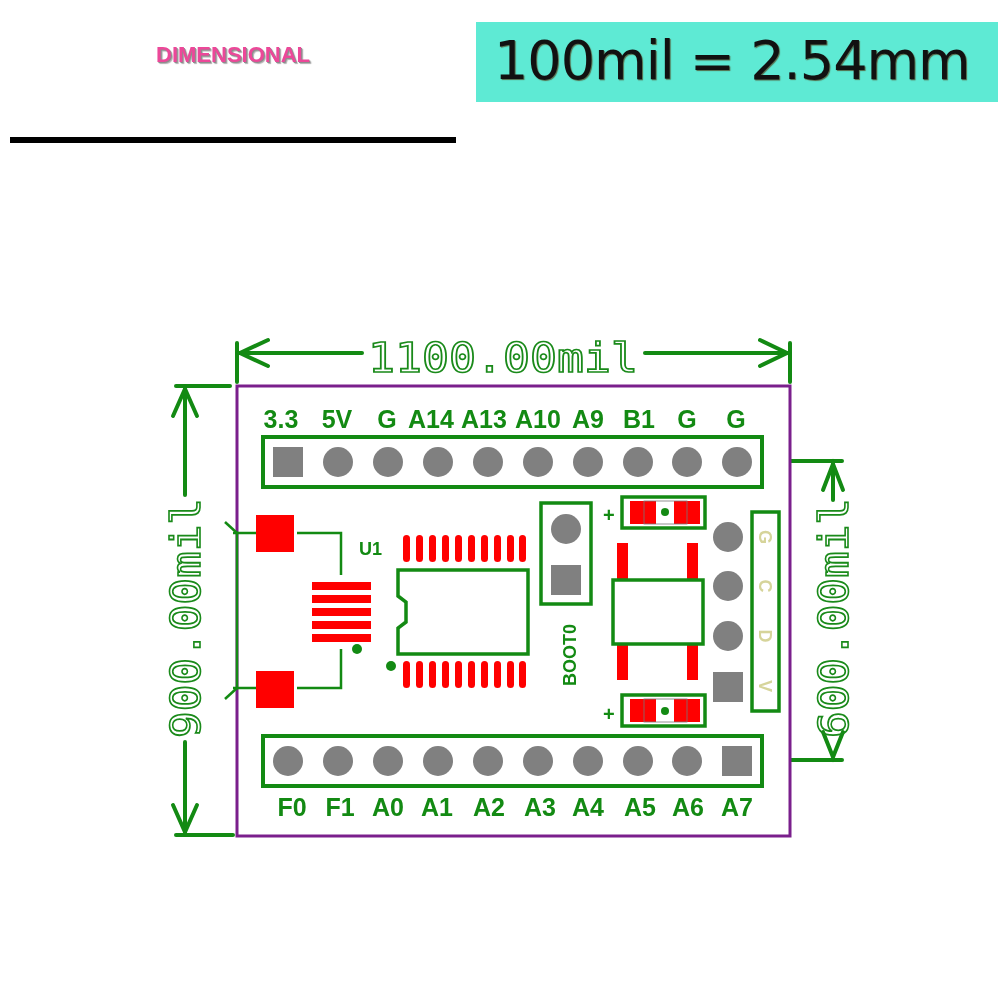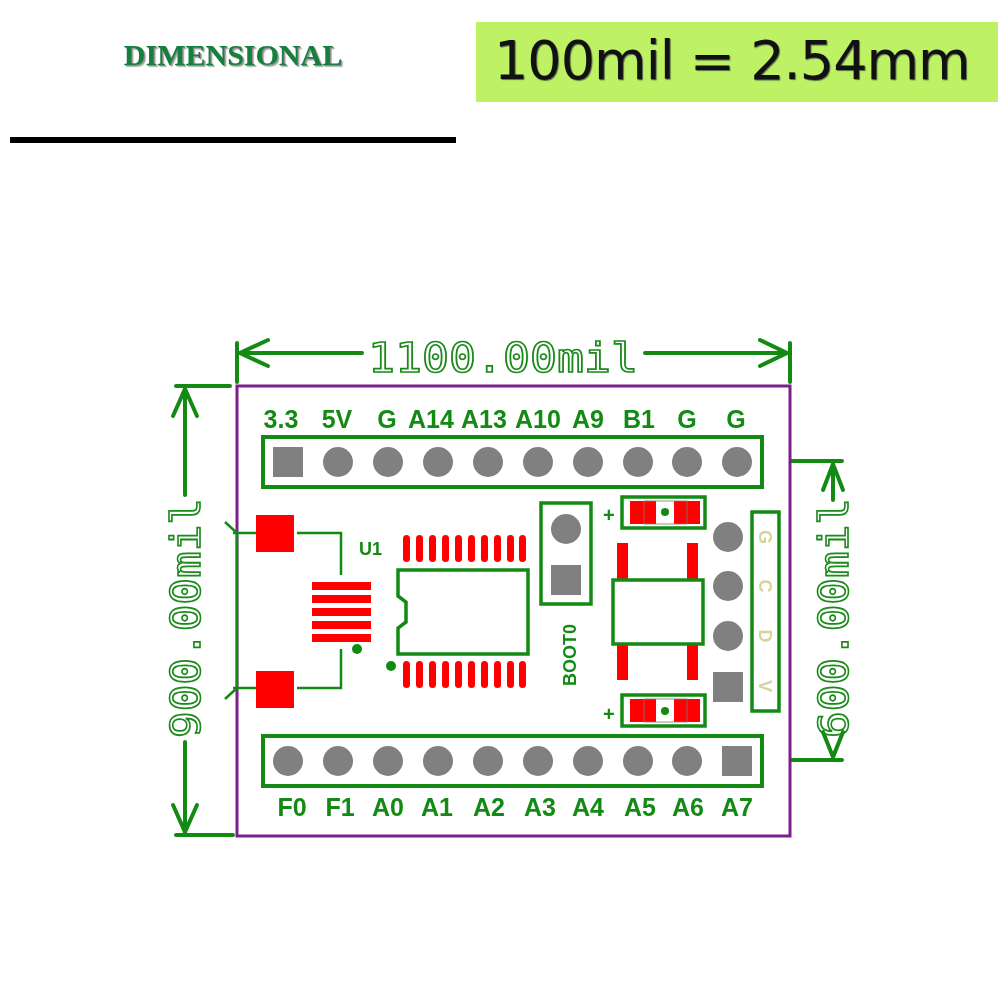--- a/index.html
+++ b/index.html
@@ -1,21 +1,21 @@
 <!DOCTYPE html>
 <html><head>
 <meta charset="utf-8">
 <style>
   html, body { margin:0; padding:0; background:#ffffff; }
   body { width:1000px; height:1000px; position:relative; overflow:hidden; font-family:"DejaVu Sans", sans-serif; }
   .title-block { position:absolute; left:10px; top:38px; width:446px; text-align:center; }
-  .title-line { font-family:Liberation Serif, serif; font-weight:bold; font-size:30px; line-height:34px; color:#15803d;
+  .title-line { font-family:Liberation Sans, sans-serif; font-weight:bold; font-size:22px; line-height:34px; color:#ec4899;
     text-shadow: 1px 1px 0 #8d8d8d, 2px 2px 1px #b0b0b0; letter-spacing:0px; }
   .title-rule { position:absolute; left:10px; top:137px; width:446px; height:6px; background:#000; }
-  .scale-box { position:absolute; left:476px; top:22px; width:522px; height:80px; background:#bef264; }
+  .scale-box { position:absolute; left:476px; top:22px; width:522px; height:80px; background:#5eead4; }
   .scale-text { position:absolute; left:18px; top:4px; font-family:"DejaVu Sans", sans-serif; font-size:54px; line-height:70px; color:#111;
     text-shadow:1px 1px 1px #556b4a; letter-spacing:-1px; }
   svg.board { position:absolute; left:0; top:0; }
   .dimtext { font-family:"DejaVu Sans Mono", monospace; fill:none; stroke:#1a8a1a; stroke-width:1.6; }
   .silk { font-family:"Liberation Sans", sans-serif; font-weight:bold; fill:#138a13; }
   .pinlbl { font-family:"Liberation Sans", sans-serif; font-weight:bold; fill:#d6d49a; }
 </style>
 </head>
 <body>
 

